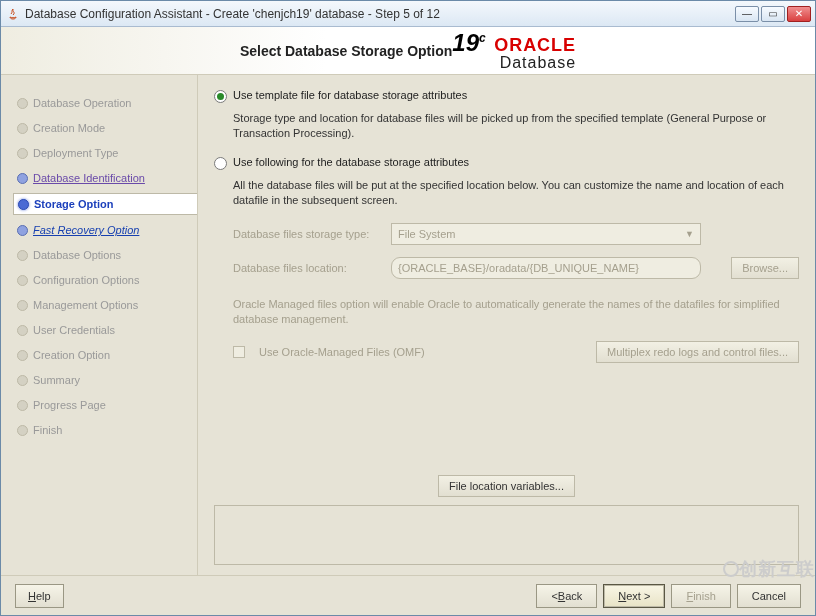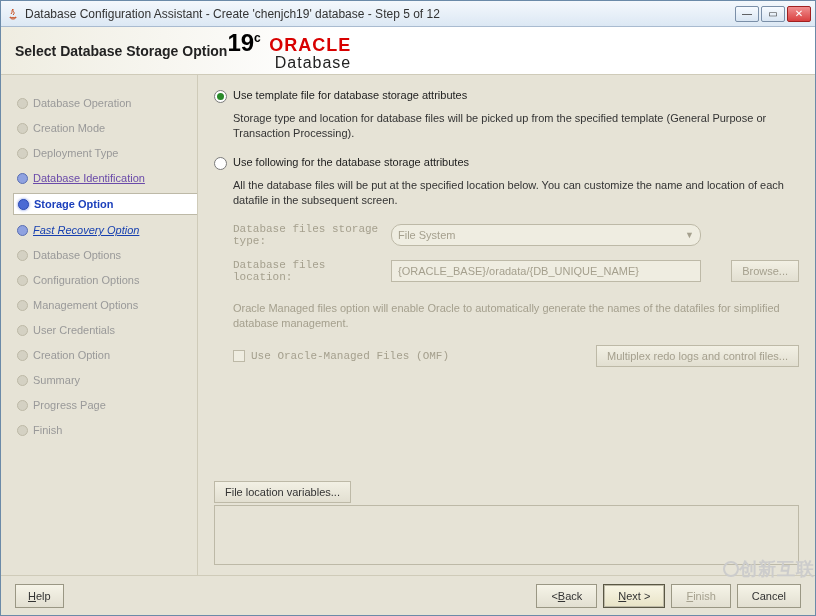--- a/index.html
+++ b/index.html
@@ -27,27 +27,27 @@
     border: 1px solid #7a8fa8;
     background: linear-gradient(to bottom,#f7fbff,#d9e6f3);
     display: flex; align-items: center; justify-content: center;
     font-size: 10px; color: #333;
     border-radius: 2px;
   }
   .winbtn.close { background: linear-gradient(to bottom,#f08f8f,#d94040); border-color:#a02020; color:#fff; }
   .header {
     height: 48px;
     background: linear-gradient(to right, #efede1, #ffffff 40%, #ffffff);
-    display: flex; align-items: center; justify-content: flex-start;
+    display: flex; align-items: center; justify-content: center;
     padding: 8px 14px;
     border-bottom: 1px solid #cfcbb9;
   }
   .header h1 { font-size: 14px; font-weight: bold; color: #222; margin: 0; }
   .brand { text-align: right; line-height: 1; }
-  .brand .v19 { font-size: 24px; font-weight: bold; color: #000; display: inline; }
+  .brand .v19 { font-size: 24px; font-weight: bold; color: #000; display: inline; font-style: italic; }
   .brand .v19 sup { font-size: 12px; }
   .brand .oracle { font-size: 18px; font-weight: bold; color: #d80000; letter-spacing: 1px; display:inline; margin-left:4px;}
   .brand .db { font-size: 16px; color: #222; display:block; letter-spacing:1px;}
   .body { flex: 1; display: flex; overflow: hidden; }
   .sidebar {
     width: 196px;
     padding: 18px 4px 8px 12px;
     font-size: 11px;
     position: relative;
   }
@@ -80,44 +80,44 @@
   .radio-row { display:flex; align-items:flex-start; gap:6px; margin-bottom:4px;}
   .radio {
     width:13px;height:13px;border-radius:50%;
     border:1px solid #7a7a7a;background:#fff;
     display:flex;align-items:center;justify-content:center;flex-shrink:0;
     margin-top:1px;
   }
   .radio.selected::after{content:"";width:7px;height:7px;border-radius:50%;background:#2a8a2a;}
   .radio-label{color:#222;}
   .desc { margin:4px 0 14px 19px; color:#333; line-height:1.4;}
-  .desc.disabled, .field-label.disabled, .check-label.disabled { color:#a5a08e;font-family:Liberation Mono, monospace;}
+  .desc.disabled, .field-label.disabled, .check-label.disabled { color:#a5a08e;}
   .fields { margin-left:19px; }
   .field-row { display:flex; align-items:center; gap:8px; margin-bottom:12px;}
   .field-label { width:150px; color:#333;}
   .combo, .txt {
     flex:1; height:22px; border:1px solid #bdb9a7; background:#efede1;
     display:flex;align-items:center;padding:0 6px;color:#a5a08e;font-size:11px;
     position:relative;
   }
-  .combo { width: 310px; flex: 0 0 310px; border-radius: 10px;}
+  .combo { width: 310px; flex: 0 0 310px;}
   .combo::after{content:"▼";position:absolute;right:6px;font-size:9px;color:#a5a08e;}
-  .txt { width:310px; flex:0 0 310px;}
+  .txt { width:310px; flex:0 0 310px;border-radius:9px;}
   .btn {
     height:22px;padding:0 10px;border:1px solid #bdb9a7;
     background:linear-gradient(to bottom,#f2f0e4,#e2dfd1);
     font-size:11px;color:#333;display:inline-flex;align-items:center;justify-content:center;
     cursor:pointer;
   }
   .btn.disabled{color:#a5a08e;cursor:default;}
   .omf-note{margin:6px 0 14px 19px;color:#a5a08e;line-height:1.4;}
-  .check-row{display:flex;align-items:center;gap:6px;margin-left:19px;}
+  .check-row{display:flex;align-items:center;gap:14px;margin-left:19px;}
   .checkbox{width:12px;height:12px;border:1px solid #bdb9a7;background:#efede1;}
   .right-btn-row { margin-left:auto; }
-  .filevar-row{margin-top:auto;display:flex;justify-content:flex-start;margin-bottom:2px;}
+  .filevar-row{margin-top:auto;display:flex;justify-content:center;margin-bottom:8px;}
   .bigbox{height:60px;border:1px solid #bdb9a7;}
   .footer {
     height:40px;border-top:1px solid #cfcbb9;
     display:flex;align-items:center;padding:0 14px;gap:6px;
   }
   .footer .spacer{flex:1;}
   .nav-btn{
     height:24px;padding:0 14px;border:1px solid #9a9784;
     background:linear-gradient(to bottom,#f6f4e8,#e2dfd1);
     font-size:11px;color:#333;display:inline-flex;align-items:center;

